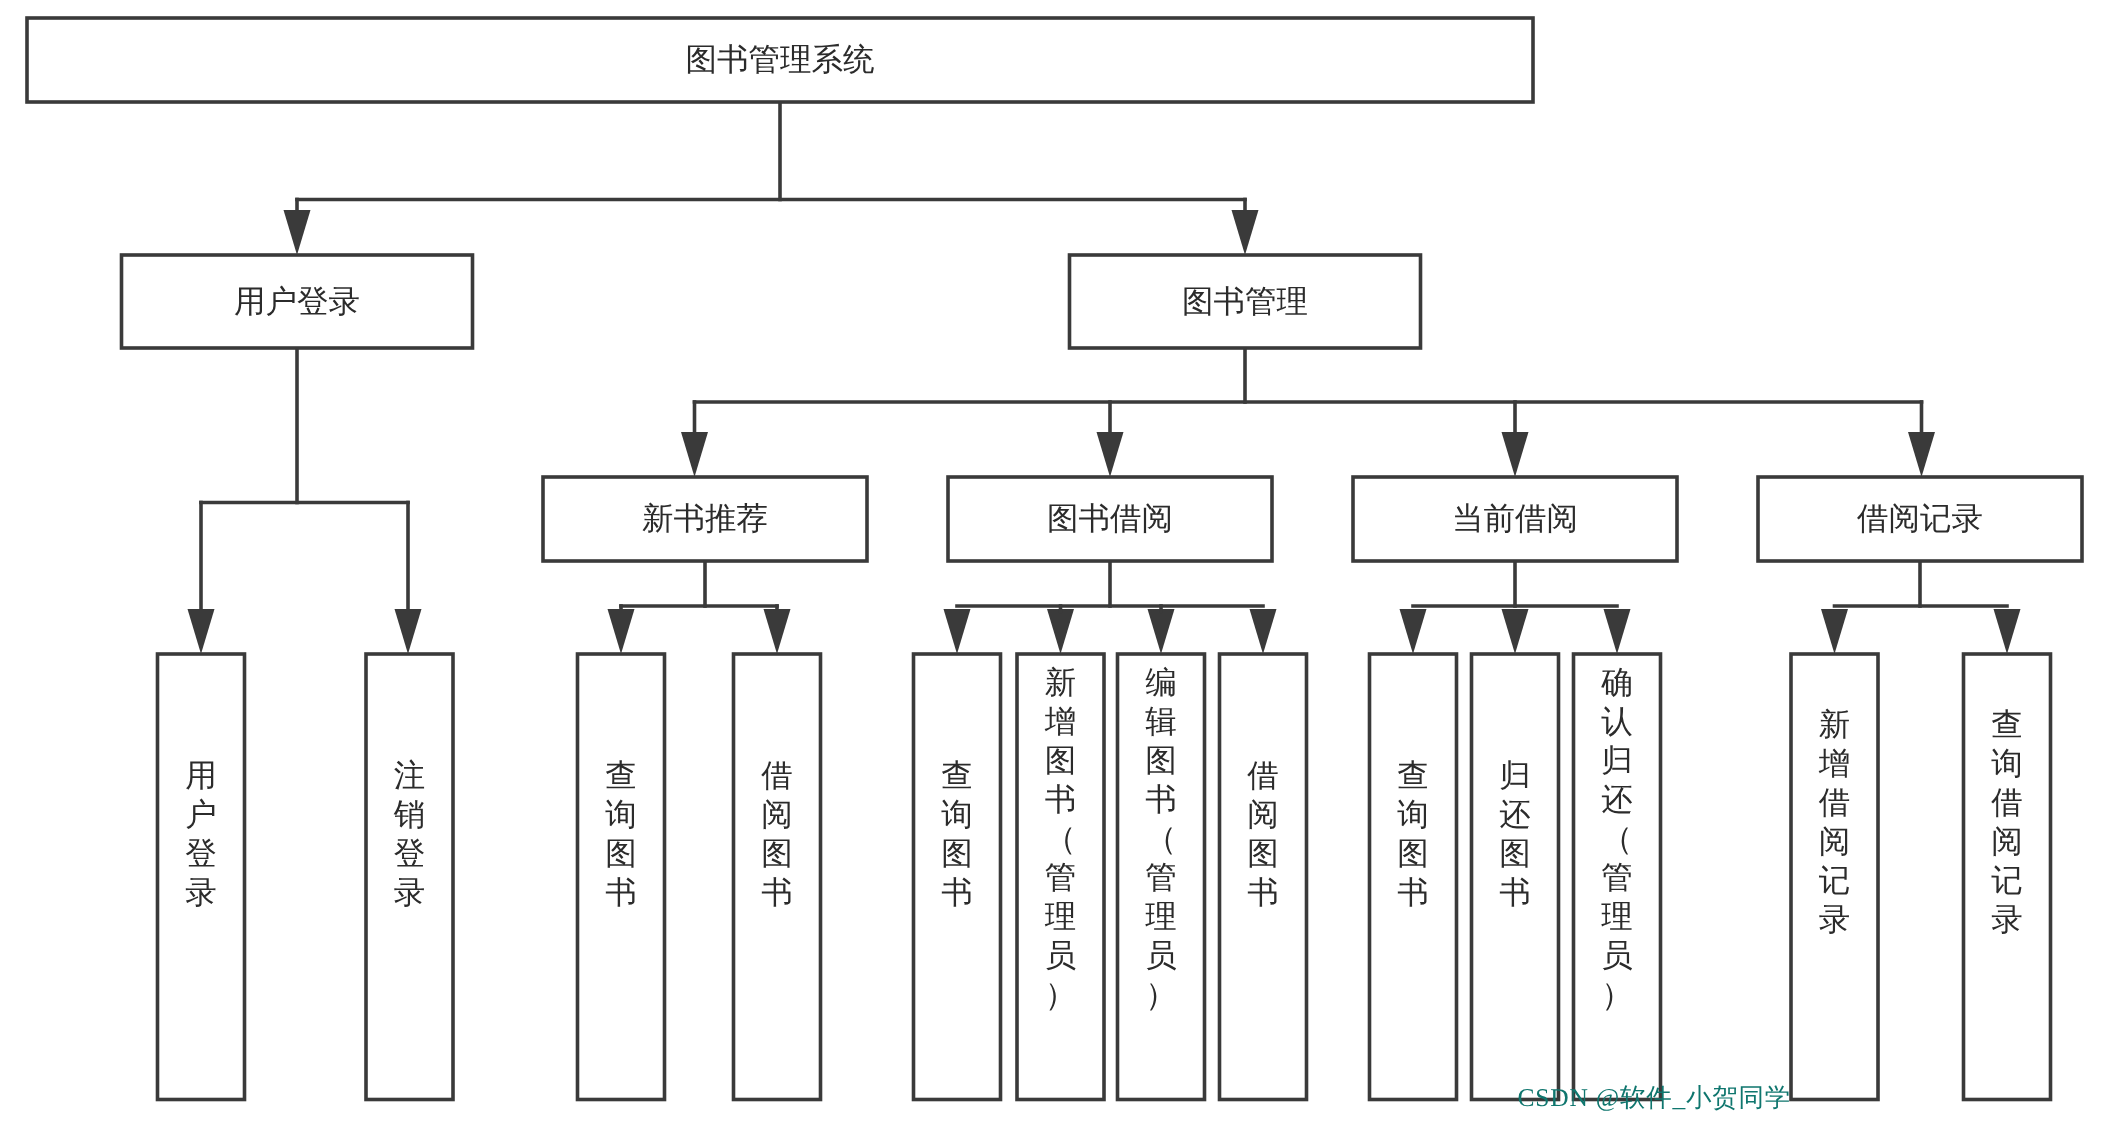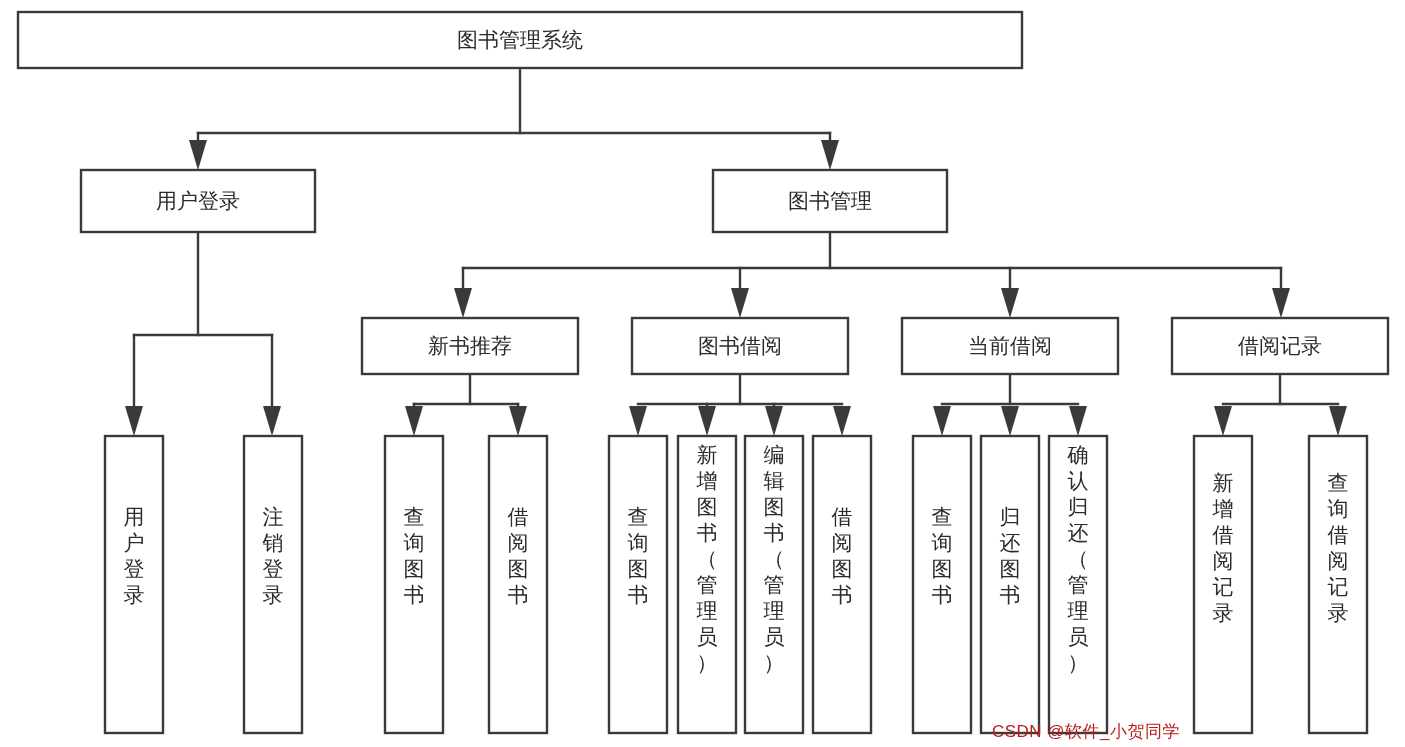--- a/index.html
+++ b/index.html
@@ -49,25 +49,25 @@
     dominant-baseline: middle;
   }
   .node-label-v {
     font-family: "DejaVu Sans", "Liberation Sans", sans-serif;
     fill: #2b2b2b;
     font-size: 21px;
     text-anchor: middle;
   }
   .watermark {
     position: absolute;
-    right: 20px;
+    right: 6px;
     bottom: 4px;
-    font-family: Liberation Sans, sans-serif;
+    font-family: Liberation Serif, serif;
     font-size: 17px;
-    color: #b91c1c;
+    color: #0f766e;
     white-space: nowrap;
     letter-spacing: 0.5px;
     user-select: none;
   }
 </style>
 </head>
 <body>
 
 <div id="diagram-root">
 

